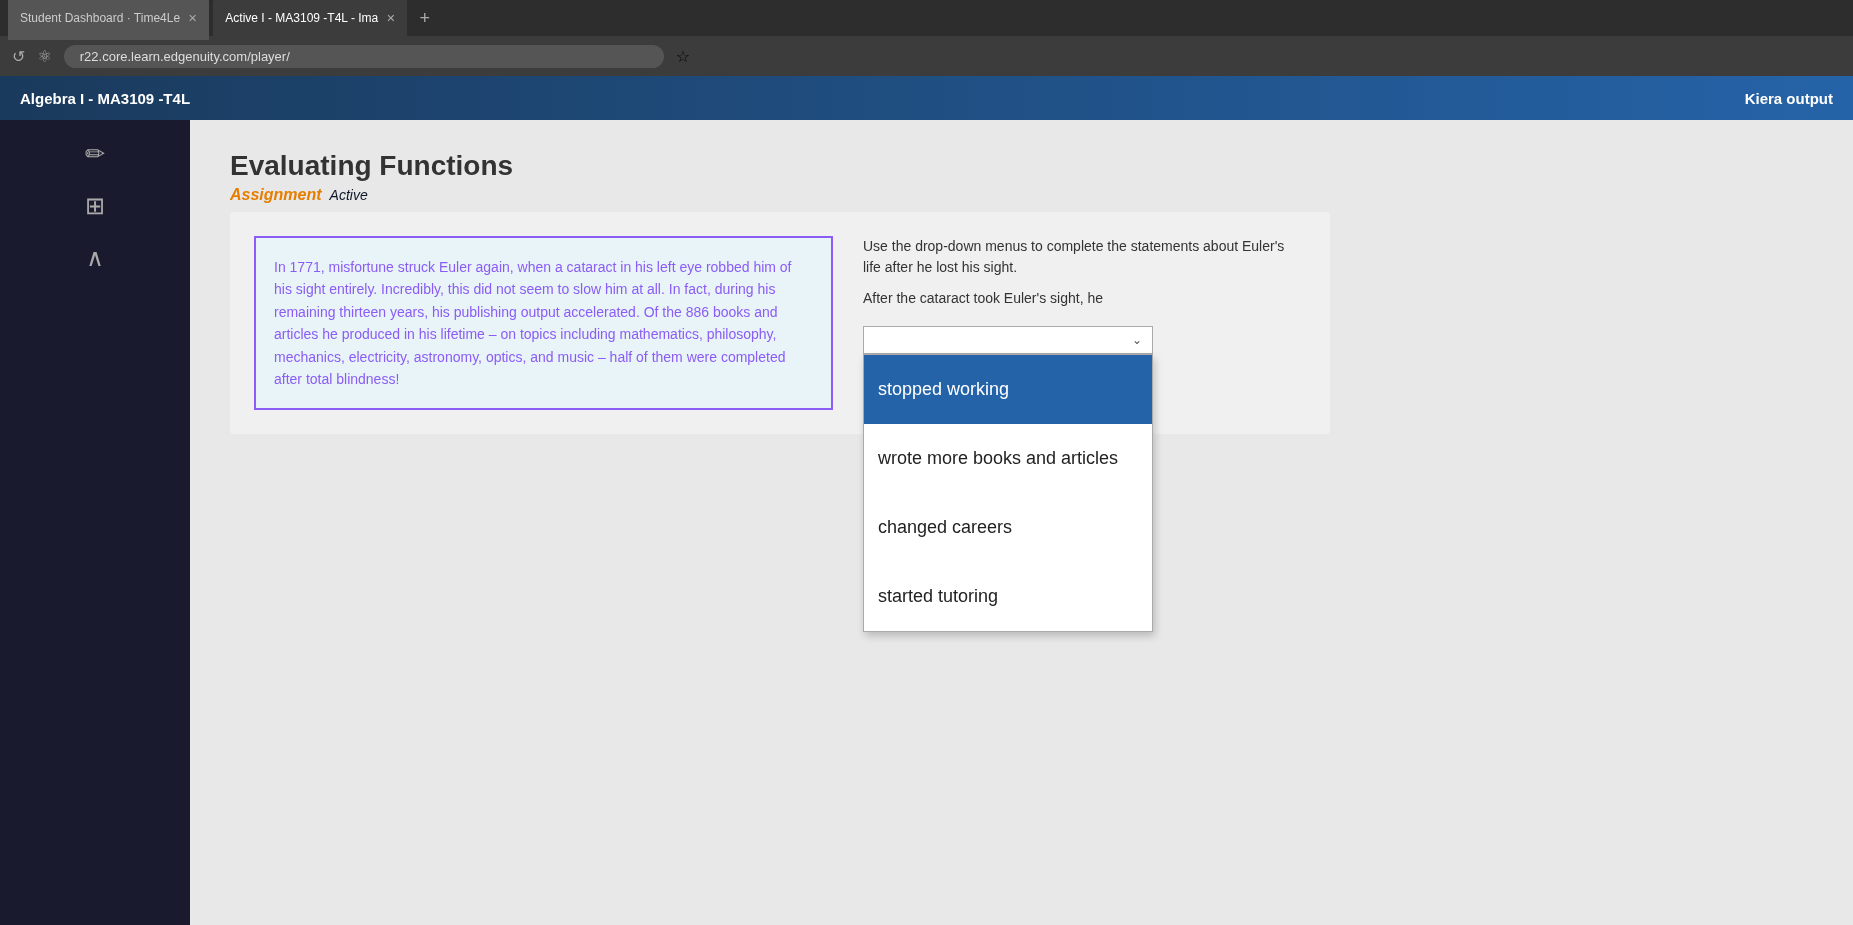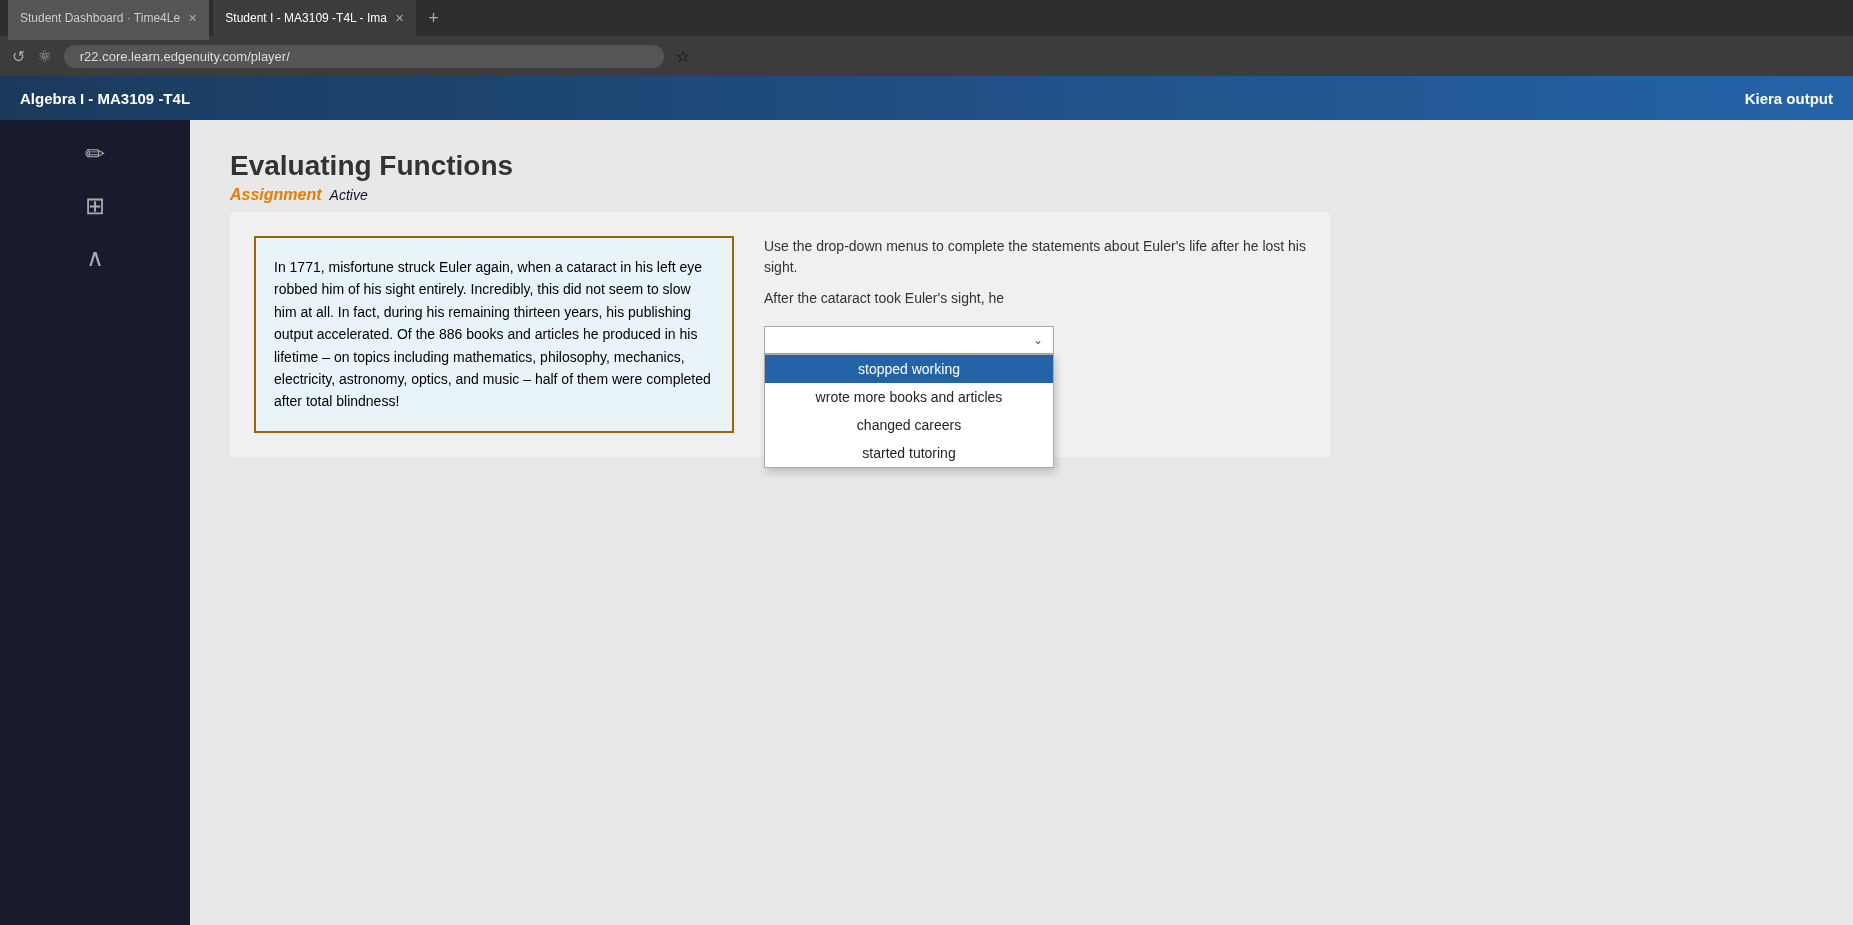--- a/index.html
+++ b/index.html
@@ -144,27 +144,27 @@
       background: #f0f0f0;
       border-radius: 4px;
       padding: 24px;
       display: flex;
       gap: 30px;
       max-width: 1100px;
     }
 
     
     .reading-passage {
-      border: 2px solid #a16207;
+      border: 2px solid #8b5cf6;
       background: #e8f4f8;
       padding: 18px;
-      width: 480px;
+      width: 579px;
       font-size: 14px;
       line-height: 1.6;
-      color: #000000;
+      color: #8b5cf6;
     }
 
     
     .right-panel {
       flex: 1;
       position: relative;
     }
     .instructions-text {
       font-size: 14px;
       color: #333;
@@ -205,25 +205,24 @@
       position: absolute;
       top: 100%;
       left: 0;
       width: 100%;
       background: white;
       border: 1px solid #aaa;
       z-index: 100;
       box-shadow: 2px 4px 8px rgba(0,0,0,0.2);
     }
     .dropdown-item {
-      padding: 6px 14px;
-      font-size: 14px;
+      padding: 24px 14px;
+      font-size: 18px;
       color: #222;
       cursor: pointer;
-      text-align: center;
     }
     .dropdown-item.highlighted {
       background: #2563a8;
       color: white;
     }
 
     .second-question-text {
       font-size: 14px;
       color: #333;
       margin-top: 8px;
@@ -239,21 +238,21 @@
 </head>
 <body>
 
 <div class="browser-chrome">
   <div class="tab-bar">
     <div class="tab">
       <span>Student Dashboard · Time4Le</span>
       <span class="tab-close">✕</span>
     </div>
     <div class="tab active">
-      <span>Student I - MA3109 -T4L - Ima</span>
+      <span>Active I - MA3109 -T4L - Ima</span>
       <span class="tab-close">✕</span>
     </div>
     <div class="tab-new">+</div>
   </div>
   <div class="address-bar">
     <span class="nav-btn">↺</span>
     <span class="nav-btn">⚛</span>
     <div class="url-box">r22.core.learn.edgenuity.com/player/</div>
     <div class="browser-right-icons">
       <span>☆</span>

